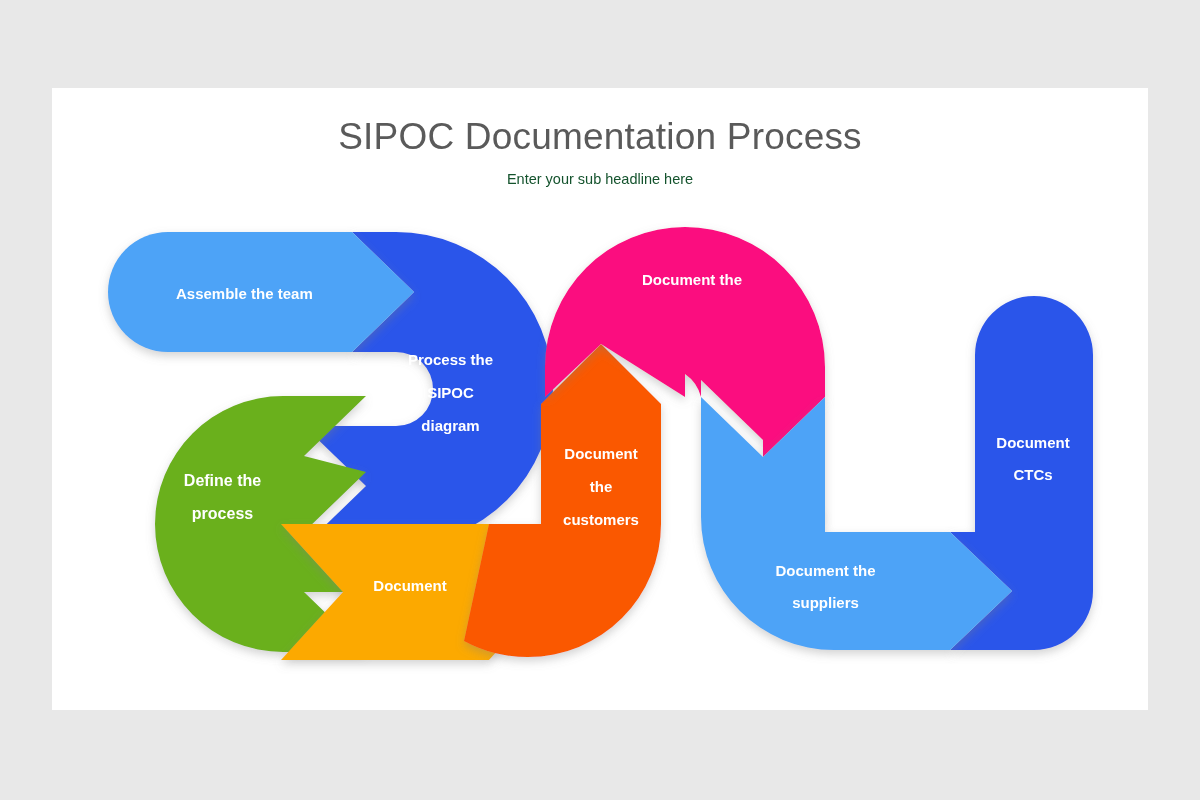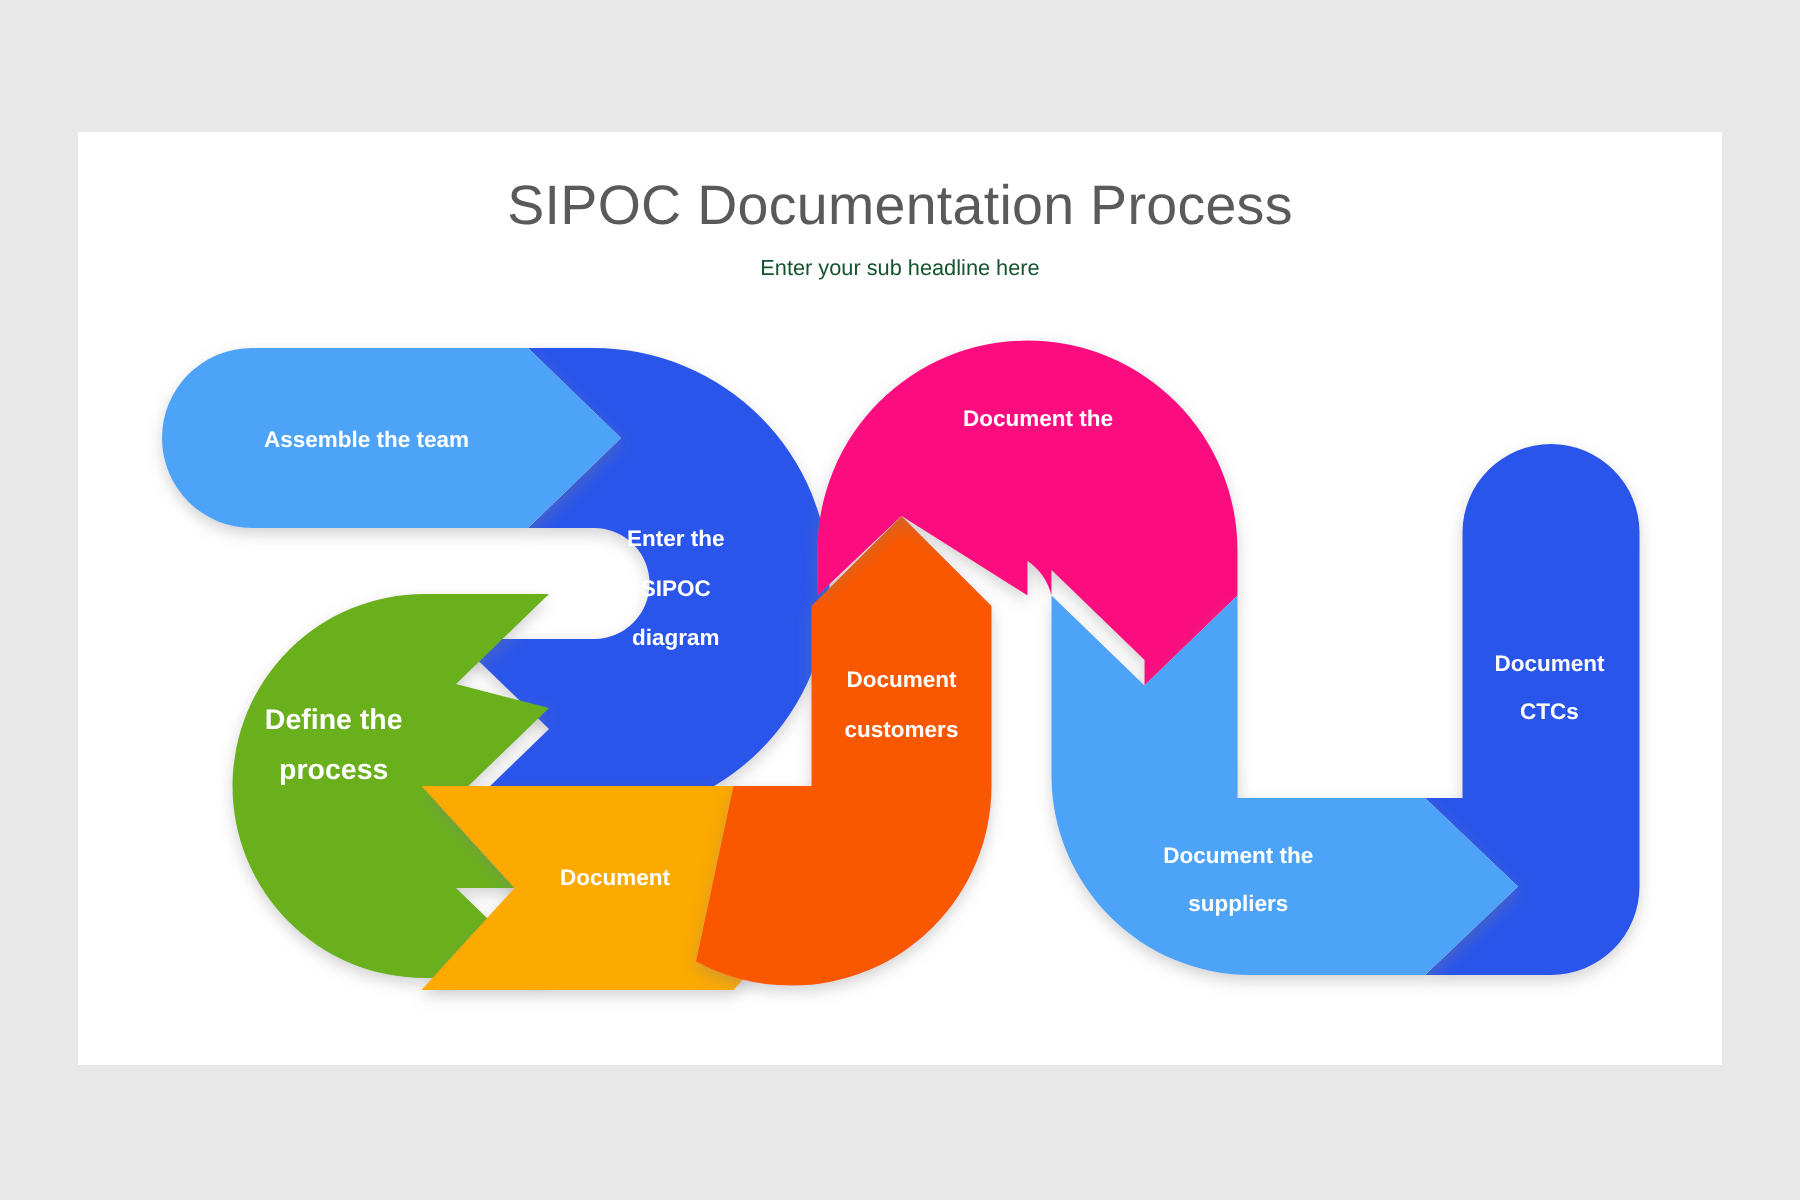--- a/index.html
+++ b/index.html
@@ -188,36 +188,37 @@
     </svg>
   </div>
 
   <div>
 
     <div class="lbl" style="position:absolute;left:176px;top:283px;width:170px;text-align:left;color:#fff;font-size:15px;font-weight:bold;line-height:22px;">
       <span>Assemble the team</span>
     </div>
 
     <div class="lbl" style="position:absolute;left:398px;top:343px;width:105px;text-align:center;color:#fff;font-size:15px;font-weight:bold;line-height:33px;">
-      <div><span>Enter the</span></div>
+      <div><span>Process the</span></div>
       <div><span>SIPOC</span></div>
       <div><span>diagram</span></div>
     </div>
 
-    <div class="lbl" style="position:absolute;left:170px;top:464px;width:105px;text-align:center;color:#fff;font-size:19px;font-weight:bold;line-height:33px;">
+    <div class="lbl" style="position:absolute;left:170px;top:464px;width:105px;text-align:center;color:#fff;font-size:16px;font-weight:bold;line-height:33px;">
       <div><span>Define the</span></div>
       <div><span>process</span></div>
     </div>
 
     <div class="lbl" style="position:absolute;left:340px;top:569px;width:140px;text-align:center;color:#fff;font-size:15px;font-weight:bold;line-height:33px;">
       <div><span>Document</span></div>
     </div>
 
     <div class="lbl" style="position:absolute;left:541px;top:437px;width:120px;text-align:center;color:#fff;font-size:15px;font-weight:bold;line-height:33px;">
       <div><span>Document</span></div>
+      <div><span>the</span></div>
       <div><span>customers</span></div>
     </div>
 
     <div class="lbl" style="position:absolute;left:612px;top:264px;width:160px;text-align:center;color:#fff;font-size:15px;font-weight:bold;line-height:32px;">
       <div><span>Document the</span></div>
     </div>
 
     <div class="lbl" style="position:absolute;left:743px;top:555px;width:165px;text-align:center;color:#fff;font-size:15px;font-weight:bold;line-height:32px;">
       <div><span>Document the</span></div>
       <div><span>suppliers</span></div>

